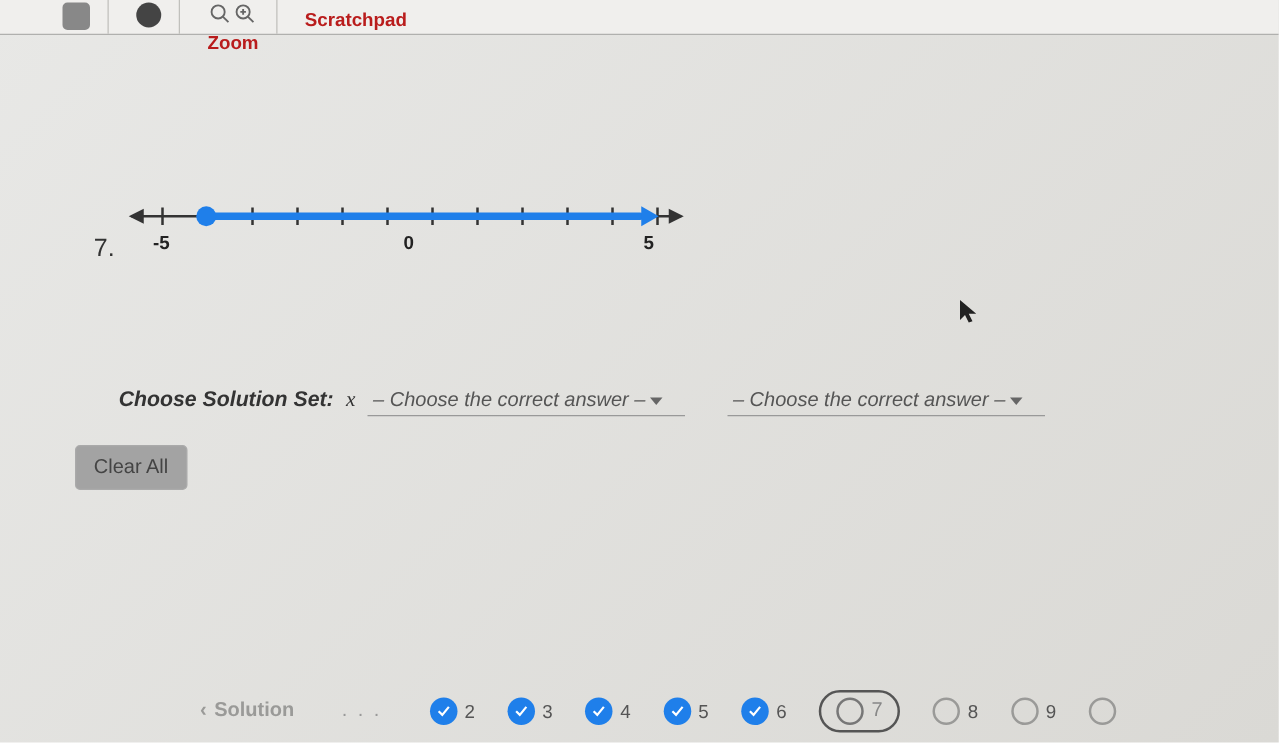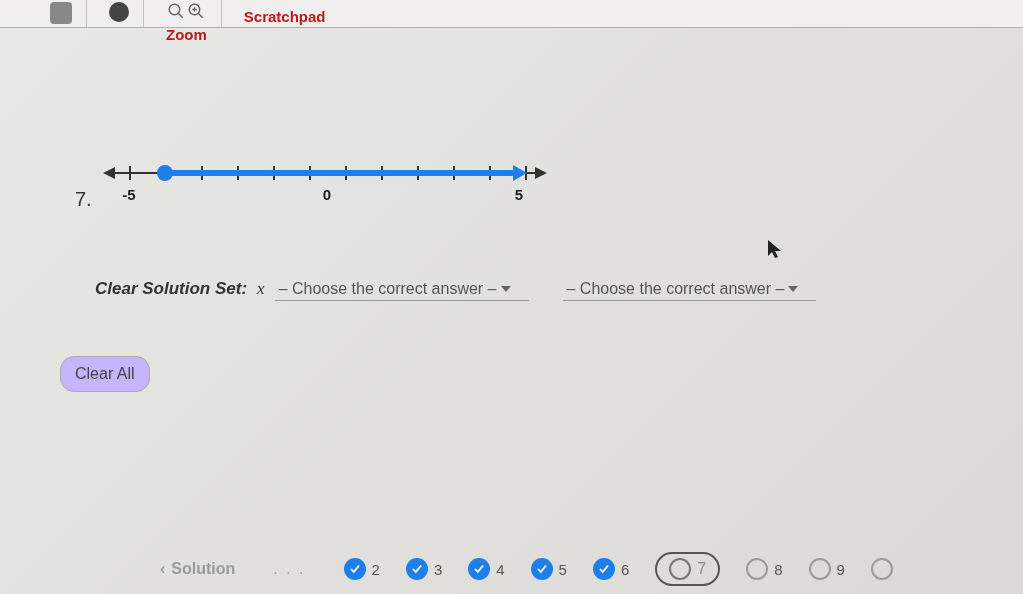--- a/index.html
+++ b/index.html
@@ -117,47 +117,49 @@
       align-items: baseline;
       gap: 10px;
       font-size: 17px;
       color: #333;
     }
     .verbal-label { font-style: italic; font-weight: 700; }
     .var-x { font-style: italic; font-family: 'Times New Roman', serif; }
     .dropdown {
       border: none;
       border-bottom: 1px solid #999;
+      font-style: italic;
       color: #555;
       font-size: 16px;
       padding: 2px 18px 2px 4px;
       cursor: pointer;
       position: relative;
       display: inline-flex;
       align-items: center;
       gap: 4px;
       background: transparent;
+      margin-top: 32px;
     }
     .dropdown .caret {
       width: 0; height: 0;
       border-left: 5px solid transparent;
       border-right: 5px solid transparent;
       border-top: 6px solid #666;
       display: inline-block;
     }
     .clear-all {
       position: absolute;
       top: 328px;
       left: 60px;
       border: 1px solid #aaa;
-      border-radius: 14px;
+      border-radius: 4px;
       padding: 8px 14px;
       font-size: 16px;
       color: #444;
-      background: #c4b5fd;
+      background: #a3a3a3;
       cursor: pointer;
     }
     .nav-bar {
       position: absolute;
       bottom: 2px;
       left: 0;
       right: 0;
       height: 46px;
       display: flex;
       align-items: center;
@@ -270,21 +272,21 @@
     <div class="tick" style="left:420px;"></div>
     <span class="tick-label" style="left:24px;">-5</span>
     <span class="tick-label" style="left:222px;">0</span>
     <span class="tick-label" style="left:414px;">5</span>
     <div class="ray" style="left:60px; width:350px;"></div>
     <div class="ray-dot" style="left:52px;"></div>
     <div class="ray-arrow" style="left:408px;"></div>
   </div>
 
   <div class="verbal-row">
-    <span class="verbal-label">Clear Solution Set:</span>
+    <span class="verbal-label">Choose Solution Set:</span>
     <span class="var-x">x</span>
     <span class="dropdown">
       <span>– Choose the correct answer –</span>
       <span class="caret"></span>
     </span>
     <span style="width:14px;"></span>
     <span class="dropdown">
       <span>– Choose the correct answer –</span>
       <span class="caret"></span>
     </span>

